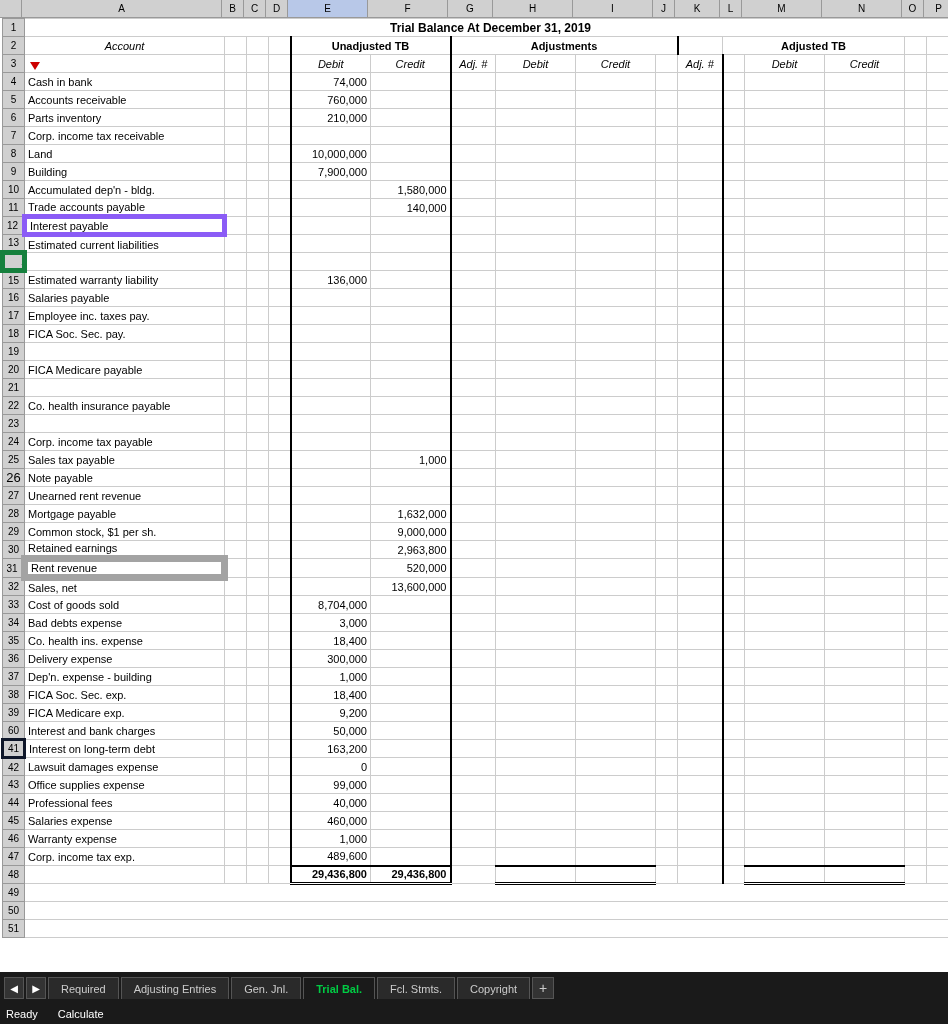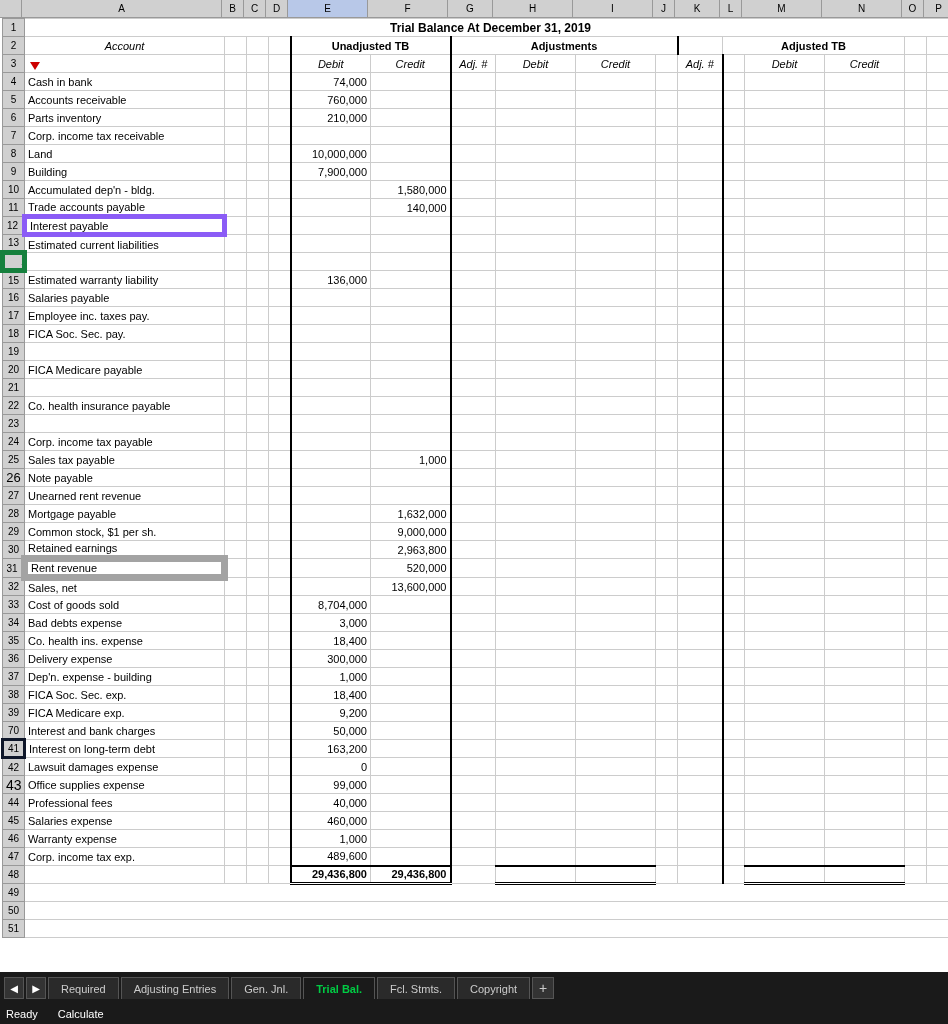--- a/index.html
+++ b/index.html
@@ -922,21 +922,21 @@
               <td style="border:1px solid #ccc;"></td>
             <td style="border:1px solid #ccc;"></td>
               <td style="border:1px solid #ccc; border-right:2px solid #000;"></td>
             <td style="border:1px solid #ccc;"></td>
               <td style="border:1px solid #ccc;"></td>
               <td style="border:1px solid #ccc;"></td>
             <td style="border:1px solid #ccc;"></td>
               <td style="border:1px solid #ccc;"></td>
           </tr>
           <tr>
-            <td style="background:#d0d0d0; border:1px solid #999; text-align:center; font-size:10px;">70</td>
+            <td style="background:#d0d0d0; border:1px solid #999; text-align:center; font-size:10px;">60</td>
             <td style="border:1px solid #ccc;">Interest and bank charges</td>
             <td style="border:1px solid #ccc;"></td>
               <td style="border:1px solid #ccc;"></td>
             <td style="border:1px solid #ccc; border-right:2px solid #000;"></td>
             <td style="text-align:right; border:1px solid #ccc;">50,000</td>
             <td style="border:1px solid #ccc; border-right:2px solid #000;"></td>
             <td style="border:1px solid #ccc;"></td>
               <td style="border:1px solid #ccc;"></td>
               <td style="border:1px solid #ccc;"></td>
             <td style="border:1px solid #ccc;"></td>
@@ -979,21 +979,21 @@
               <td style="border:1px solid #ccc;"></td>
             <td style="border:1px solid #ccc;"></td>
               <td style="border:1px solid #ccc; border-right:2px solid #000;"></td>
             <td style="border:1px solid #ccc;"></td>
               <td style="border:1px solid #ccc;"></td>
               <td style="border:1px solid #ccc;"></td>
             <td style="border:1px solid #ccc;"></td>
               <td style="border:1px solid #ccc;"></td>
           </tr>
           <tr>
-            <td style="background:#d0d0d0; border:1px solid #999; text-align:center; font-size:14px;">43</td>
+            <td style="background:#d0d0d0; border:1px solid #999; text-align:center; font-size:10px;">43</td>
             <td style="border:1px solid #ccc;">Office supplies expense</td>
             <td style="border:1px solid #ccc;"></td>
               <td style="border:1px solid #ccc;"></td>
             <td style="border:1px solid #ccc; border-right:2px solid #000;"></td>
             <td style="text-align:right; border:1px solid #ccc;">99,000</td>
             <td style="border:1px solid #ccc; border-right:2px solid #000;"></td>
             <td style="border:1px solid #ccc;"></td>
               <td style="border:1px solid #ccc;"></td>
               <td style="border:1px solid #ccc;"></td>
             <td style="border:1px solid #ccc;"></td>

